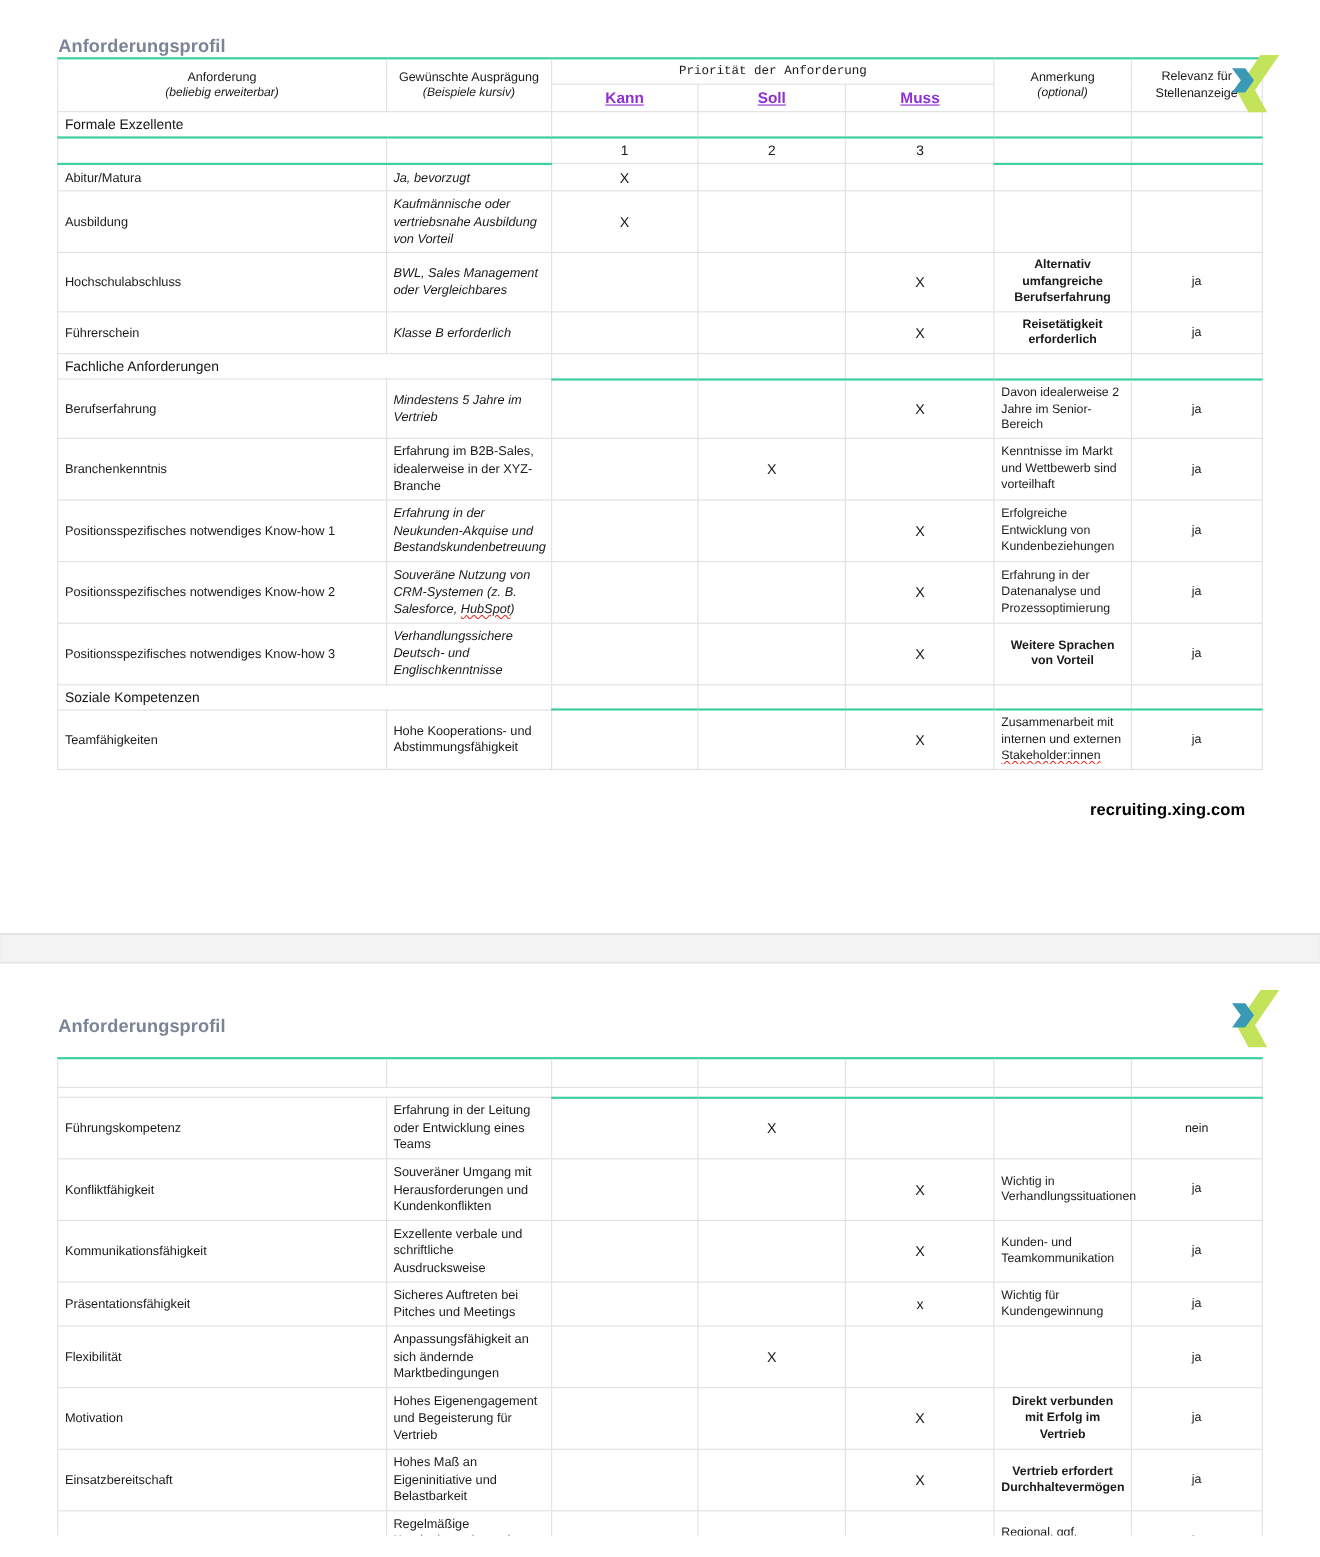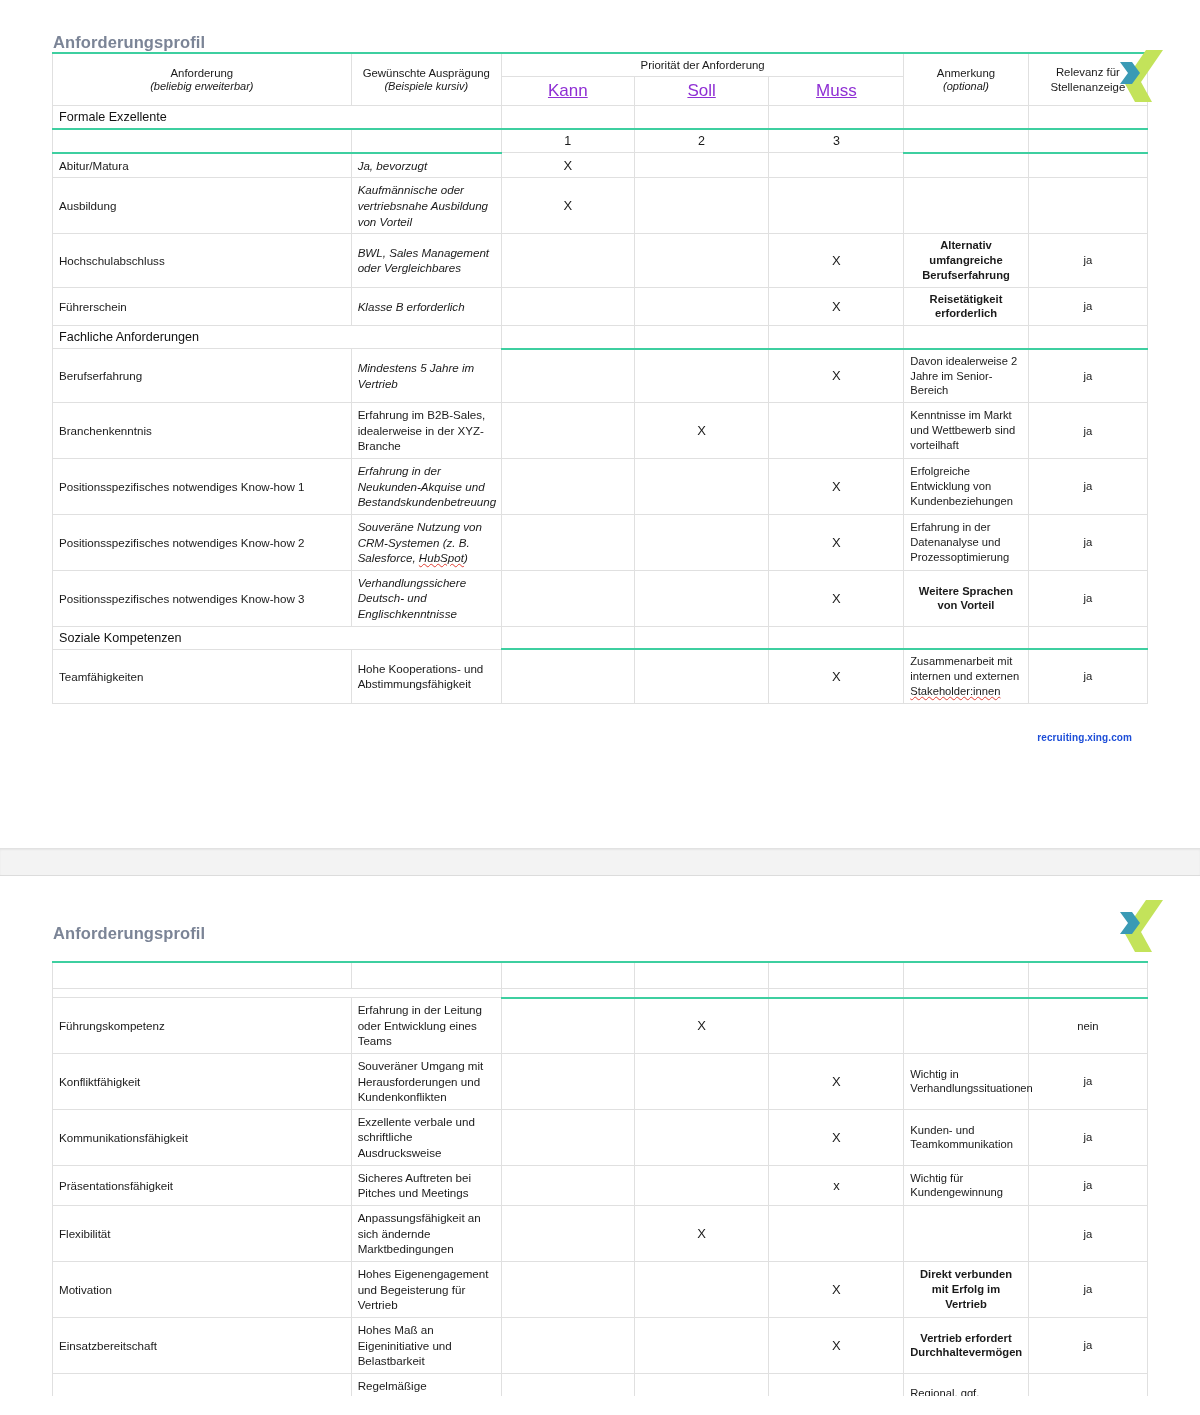--- a/index.html
+++ b/index.html
@@ -78,35 +78,35 @@
 
   .hdr-top td {
     text-align: center;
     font-weight: bold;
     font-size: 11.4px;
     border-bottom: none;
     padding-top: 7px;
     padding-bottom: 3px;
     line-height: 1.25;
   }
-  .hdr-top td.spanning { border-bottom: 1px solid #e0e0e0; }
+  .hdr-top td.spanning { border-bottom: 1px solid #e0e0e0; font-family: Liberation Mono, monospace; }
   .hdr-top .sub-it { font-weight: normal; font-style: italic; font-size: 11px; }
   .thick-top { border-top: 2.5px solid #3ecfa0 !important; }
 
   .hdr-prio td {
     text-align: center;
     padding-top: 3px;
     padding-bottom: 5px;
     border-top: none;
   }
   .prio-link {
     color: #8f2fd4;
-    font-weight: normal;
+    font-weight: bold;
     text-decoration: underline;
-    font-size: 17px;
+    font-size: 14px;
   }
 
   .section-row td {
     font-weight: bold;
     font-size: 12.6px;
     padding: 6px 6px 6px 8px;
     border-bottom: 2px solid #8f2fd4;
     border-top: 1px solid #e0e0e0;
     color: #121212;
   }
@@ -136,23 +136,23 @@
     text-decoration: underline;
     text-decoration-style: wavy;
     text-decoration-color: #e03c31;
     text-decoration-thickness: 1px;
     text-underline-offset: 1px;
   }
   .indent { padding-left: 12px; }
 
   .footer-url {
     text-align: right;
-    font-size: 10px;
-    font-weight: bold;
-    color: #1d4ed8;
+    font-size: 15px;
+    font-weight: bold;
+    color: #000000;
     padding: 28px 28px 0 0;
     letter-spacing: 0.1px;
   }
 
   .tbl-wrap { padding: 0 12px; }
   .page2 .tbl-wrap { padding-top: 18px; }
 </style>
 </head>
 <body>
 

